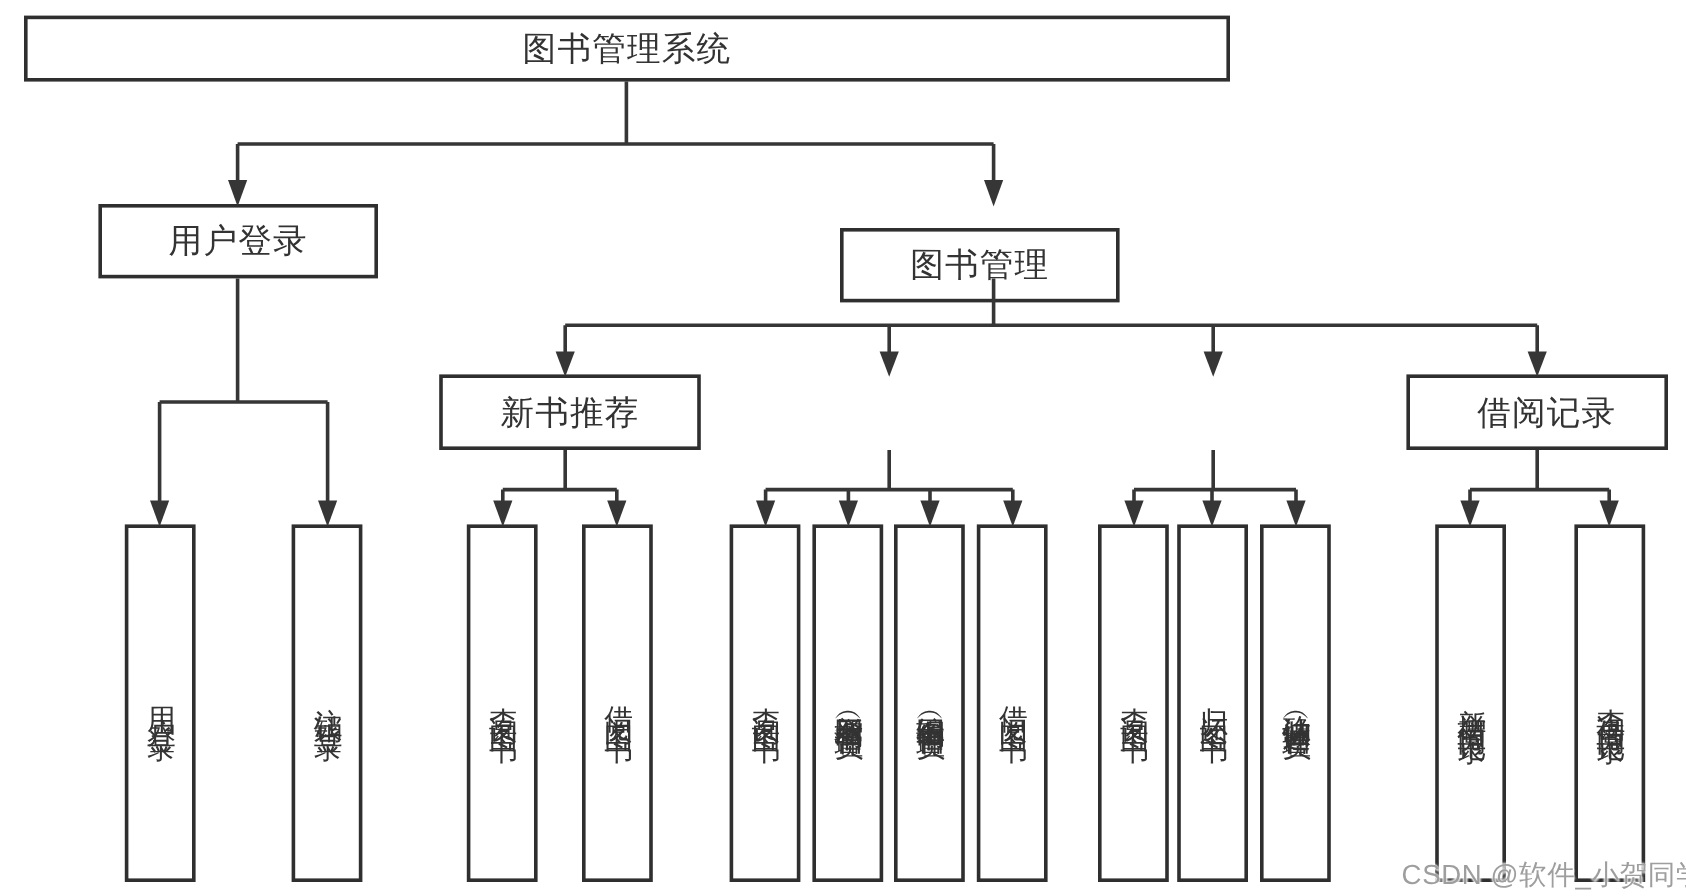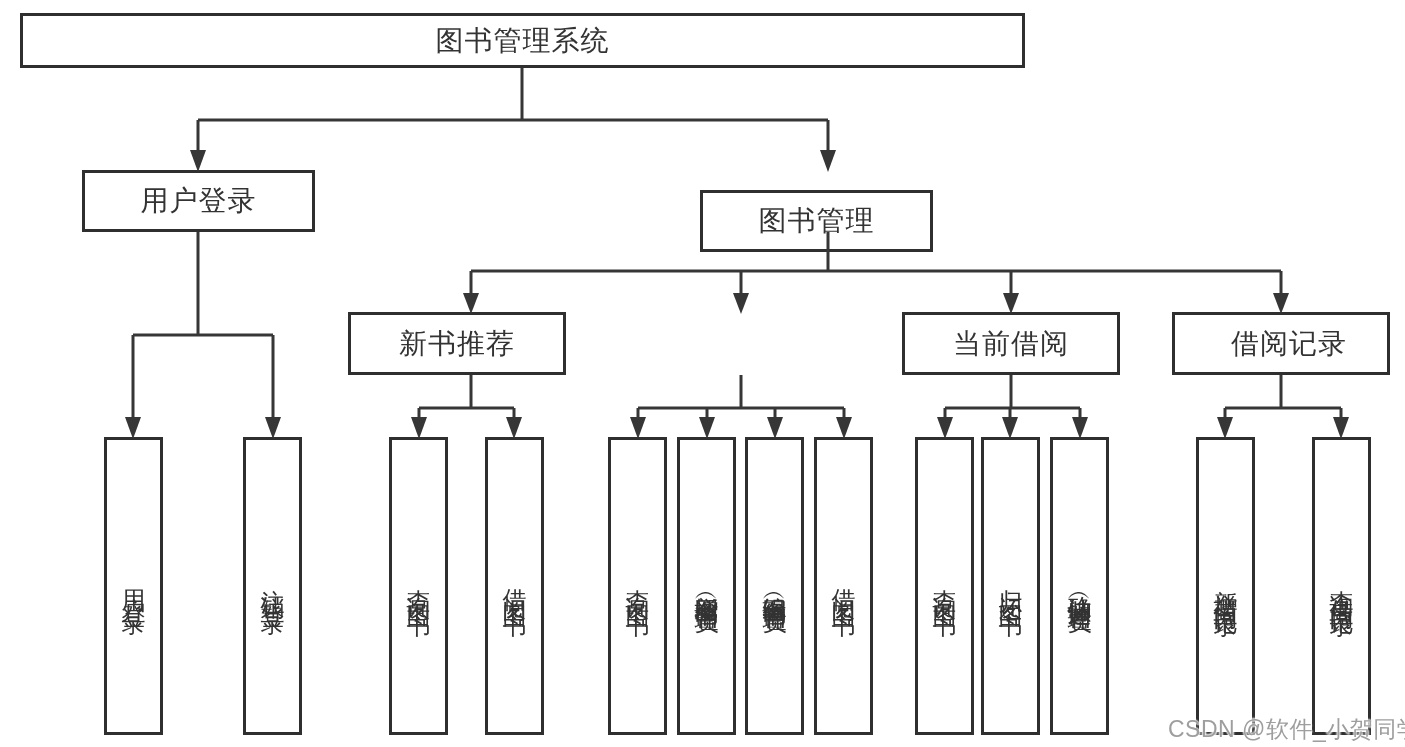--- a/index.html
+++ b/index.html
@@ -66,25 +66,22 @@
     <span class="hlabel">图书管理系统</span>
   </div>
 
   <div class="node" style="left:82px; top:170px; width:233px; height:62px;">
     <span class="hlabel">用户登录</span>
   </div>
   <div class="node" style="left:700px; top:170px; width:233px; height:62px;margin-top:20px;">
     <span class="hlabel">图书管理</span>
   </div>
 
-  <div class="node" style="left:348px; top:312px; width:218px; height:63px;">
+  <div class="node" style="left:366px; top:312px; width:218px; height:63px;">
     <span class="hlabel">新书推荐</span>
-  </div>
-  <div class="node" style="left:902px; top:312px; width:218px; height:63px;">
-    <span class="hlabel">当前借阅</span>
   </div>
   <div class="node" style="left:1172px; top:312px; width:218px; height:63px;padding-left:16px;">
     <span class="hlabel">借阅记录</span>
   </div>
 
   <div class="node vleaf" style="left:104px;">
     <span class="vtext">用户登录</span>
   </div>
   <div class="node vleaf" style="left:243px;">
     <span class="vtext">注销登录</span>

